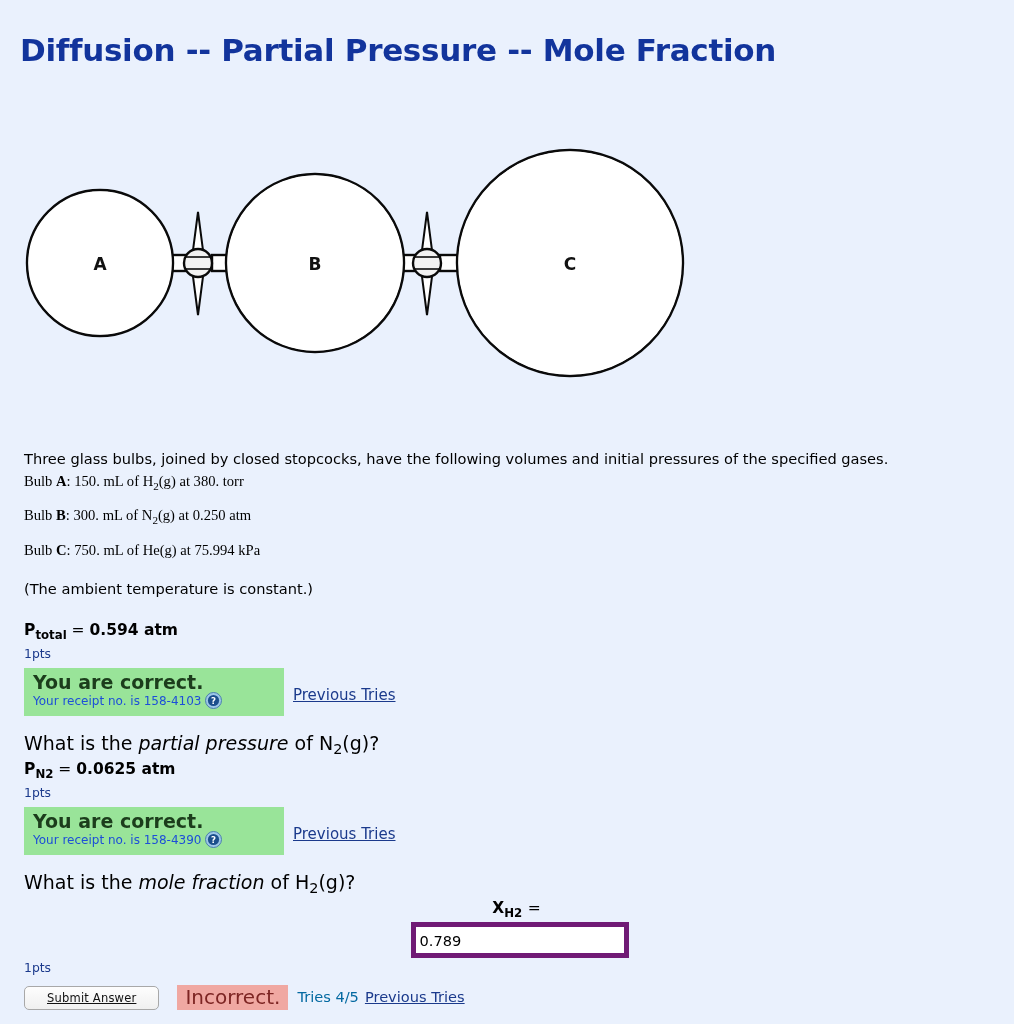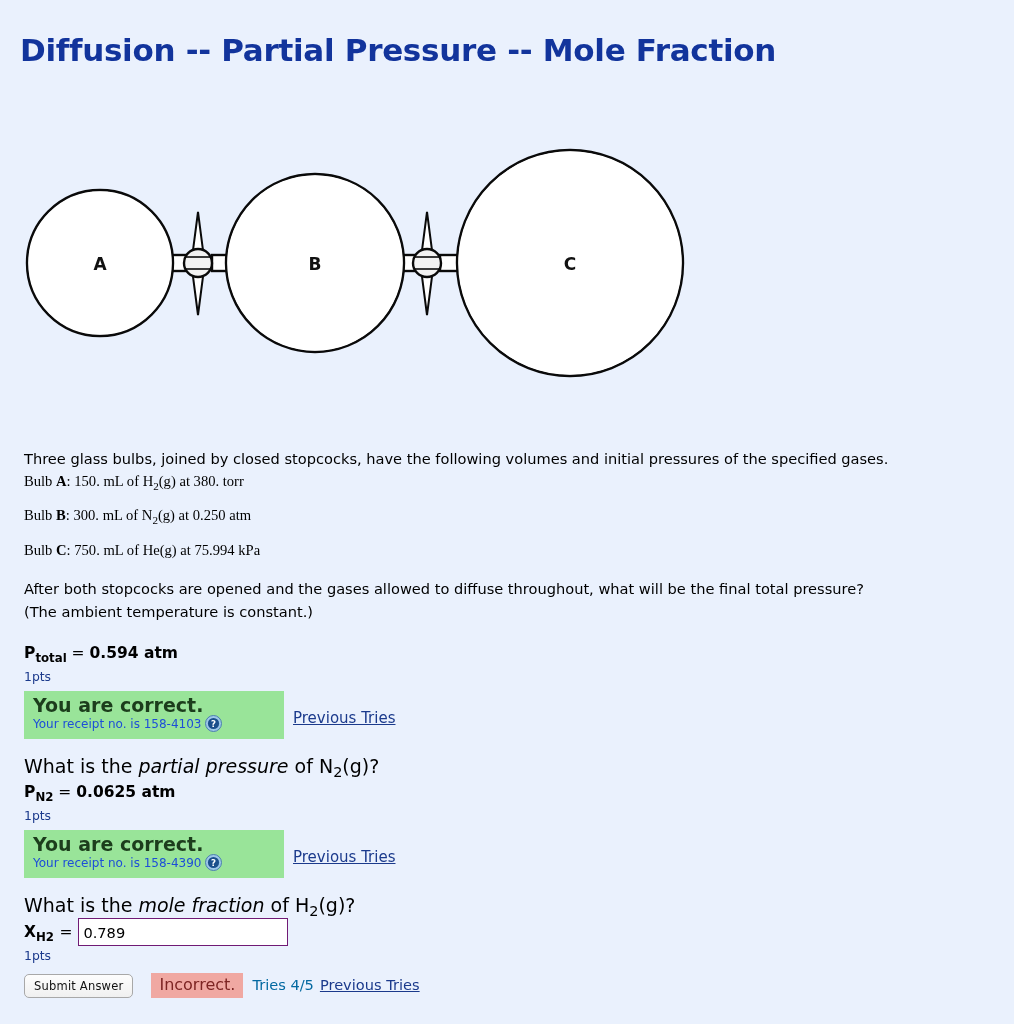--- a/index.html
+++ b/index.html
@@ -122,53 +122,55 @@
     margin-left: 6px;
     font-size: 14.6px;
   }
 
   
   .input-row {
     display: flex;
     align-items: center;
     margin: 0;
     line-height: 22px;
+    flex-direction: column;
   }
   .answer-input {
     font-family: "DejaVu Sans", "Liberation Sans", sans-serif;
     font-size: 14.6px;
     padding: 3px 4px;
     width: 200px;
     height: 20px;
-    border: 1px solid #701a75;
+    border: 5px solid #701a75;
     background: #ffffff;
     color: #000;
     box-sizing: content-box;
     margin-left: 6px;
   }
   .submit-row {
     display: flex;
     align-items: center;
     margin-top: 9px;
   }
   .submit-btn {
     font-family: "DejaVu Sans", "Liberation Sans", sans-serif;
     font-size: 11.5px;
     color: #111;
     background: linear-gradient(#fdfdfd, #f0f0f0);
     border: 1px solid #a8a8a8;
     border-radius: 5px;
-    padding: 4px 9px;
+    padding: 4px 22px;
     cursor: pointer;
     letter-spacing: 0.2px;
+    text-decoration: underline;
   }
   .incorrect-badge {
     background: #f0a8a2;
     color: #7d2523;
-    font-size: 16px;
+    font-size: 20px;
     padding: 2px 8px 3px 8px;
     margin-left: 18px;
     line-height: 20px;
   }
   .tries {
     font-size: 14.6px;
     margin-left: 9px;
     color: #0369a1;
   }
 </style>
@@ -234,21 +236,20 @@
   </p>
 
   <div class="spacer-8"></div>
 
   <p class="bulbline">
     <span>Bulb </span><b class="bulbletter">C</b><span>: 750. mL of He(g) at 75.994 kPa</span>
   </p>
 
   <div class="spacer-12"></div>
 
-  <p class="para">After both stopcocks are opened and the gases allowed to diffuse throughout, what will be the final total pressure?</p>
   <p class="para">(The ambient temperature is constant.)</p>
 
   <div class="spacer-12"></div>
 
   <p class="answer-line">
     <span class="varname">P</span><sub>total</sub><span class="eq"> = </span><span>0.594 atm</span>
   </p>
   <p class="pts">1pts</p>
 
   <div class="result-row">

